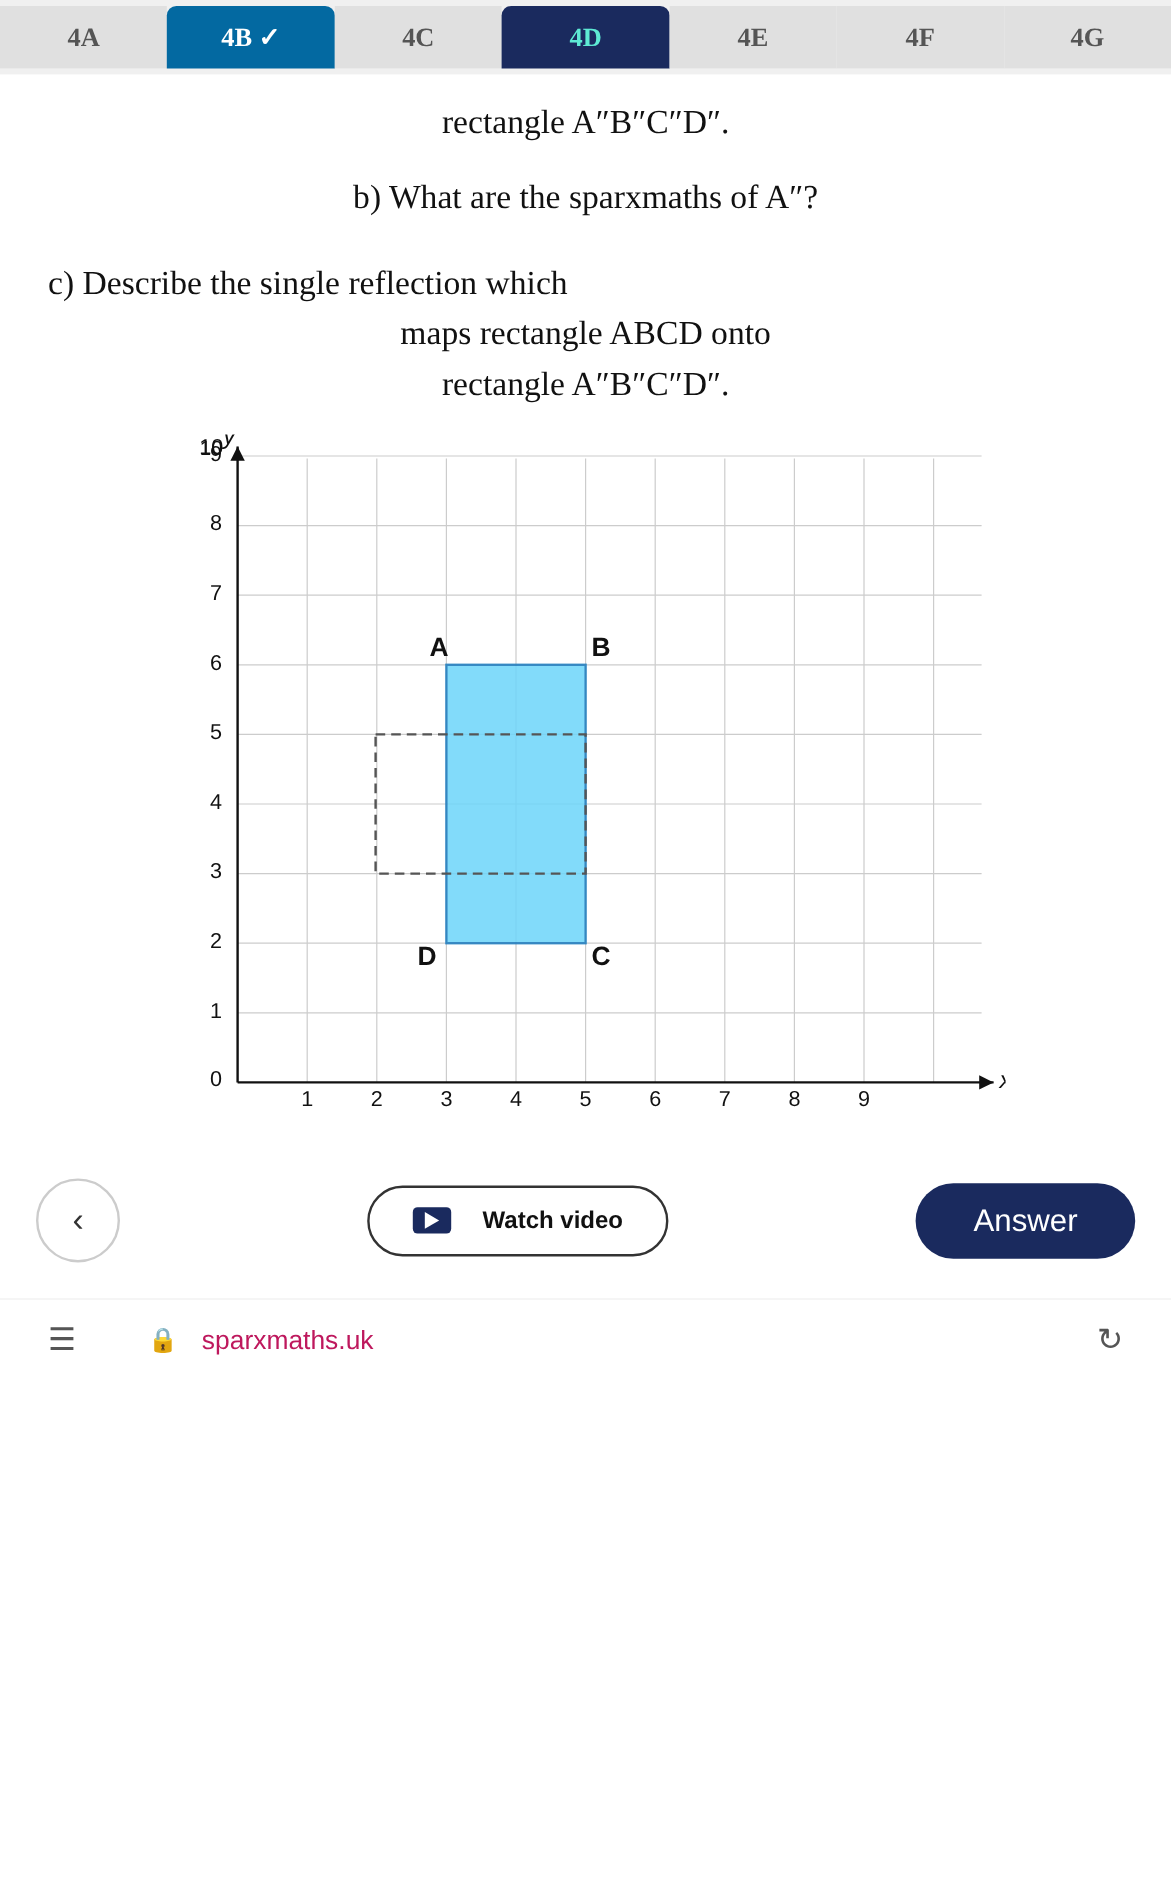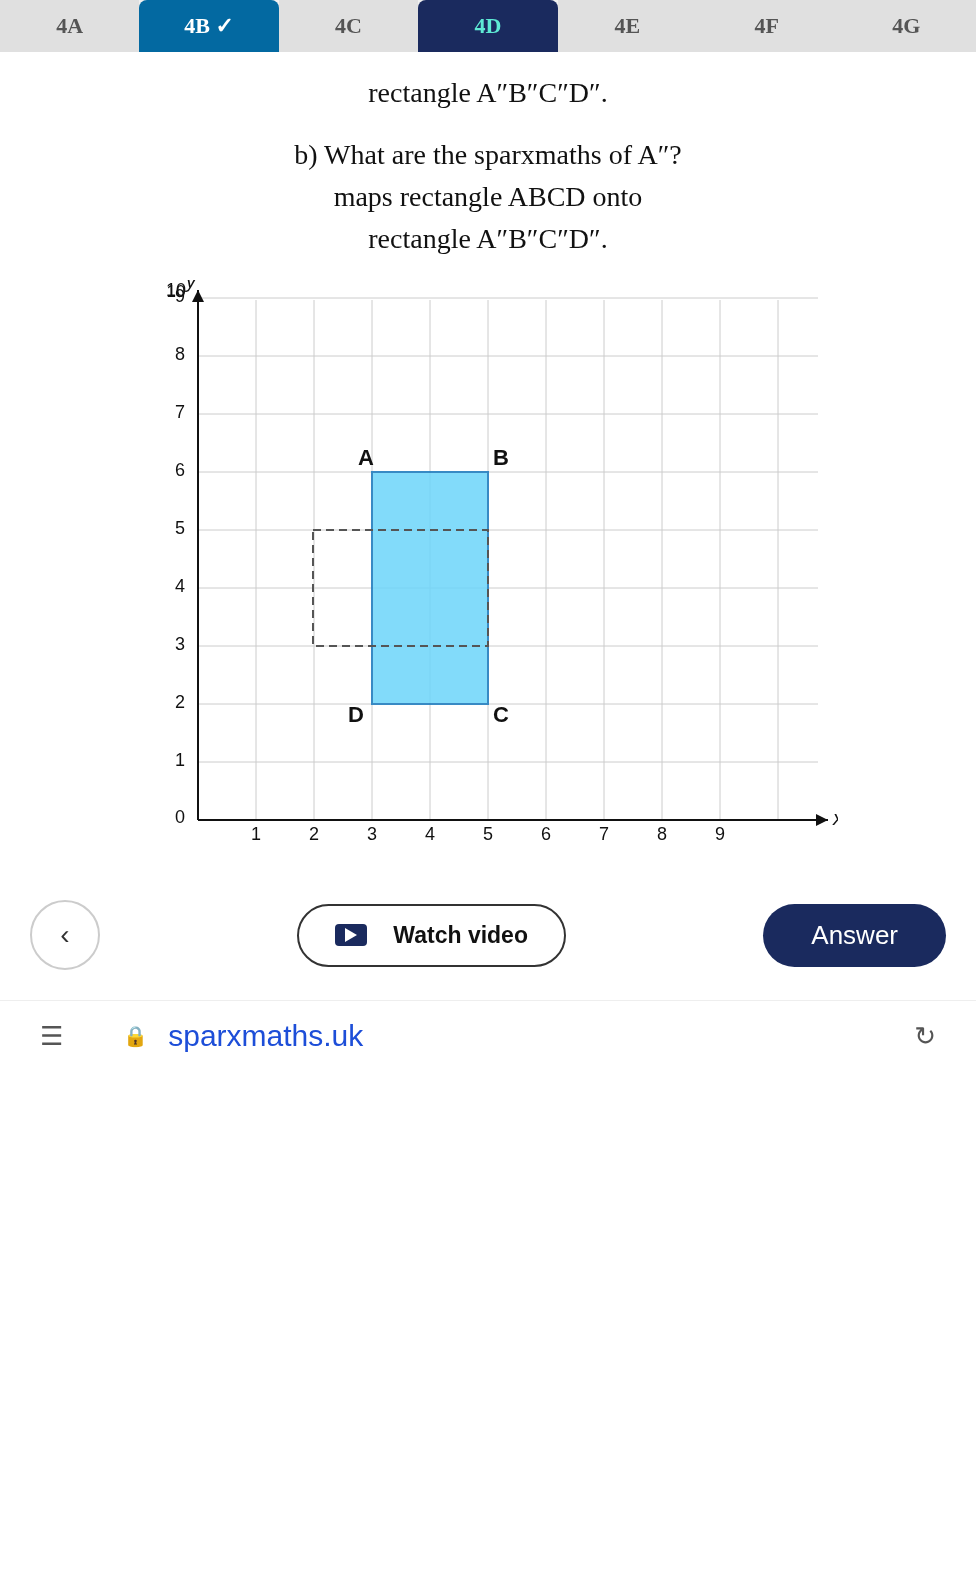--- a/index.html
+++ b/index.html
@@ -9,21 +9,21 @@
       background: #fff;
       font-family: 'Georgia', serif;
       overflow-x: hidden;
     }
 
     .tab-bar {
       display: flex;
       align-items: center;
       background: #f0f0f0;
       padding: 0;
-      height: 52px;
+      height: 62px;
     }
 
     .tab {
       flex: 1;
       height: 52px;
       display: flex;
       align-items: center;
       justify-content: center;
       font-size: 22px;
       font-weight: bold;
@@ -100,21 +100,21 @@
       cursor: pointer;
       font-size: 28px;
       color: #333;
     }
 
     .watch-video-btn {
       background: #fff;
       border: 2px solid #333;
       border-radius: 50px;
       padding: 16px 36px;
-      font-size: 23px;
+      font-size: 20px;
       font-weight: bold;
       cursor: pointer;
       display: flex;
       align-items: center;
       gap: 20px;
       color: #111;
     }
 
     .answer-btn {
       background: #1a2a5e;
@@ -137,22 +137,22 @@
       margin-top: 10px;
       background: #fff;
     }
 
     .footer-icon {
       font-size: 26px;
       color: #555;
     }
 
     .footer-url {
-      font-size: 30px;
-      color: #1d4ed8;
+      font-size: 22px;
+      color: #be185d;
       font-family: sans-serif;
     }
 
     .footer-lock {
       font-size: 20px;
       color: #555;
     }
 
     .footer-refresh {
       font-size: 26px;
@@ -187,20 +187,23 @@
   </div>
 </div>
 
 <div class="content-area">
   <div class="problem-text">
     <div>
       rectangle A″B″C″D″.
     </div>
     <div style="margin-top:20px;">
       b) What are the sparxmaths of A″?
+    </div>
+    <div style="margin-top:30px; text-align:left; font-size:28px;">
+      c) Describe the single reflection which
     </div>
     <div style="text-align:center;">
       maps rectangle ABCD onto
     </div>
     <div style="text-align:center;">
       rectangle A″B″C″D″.
     </div>
   </div>
 
   <div class="graph-container">

